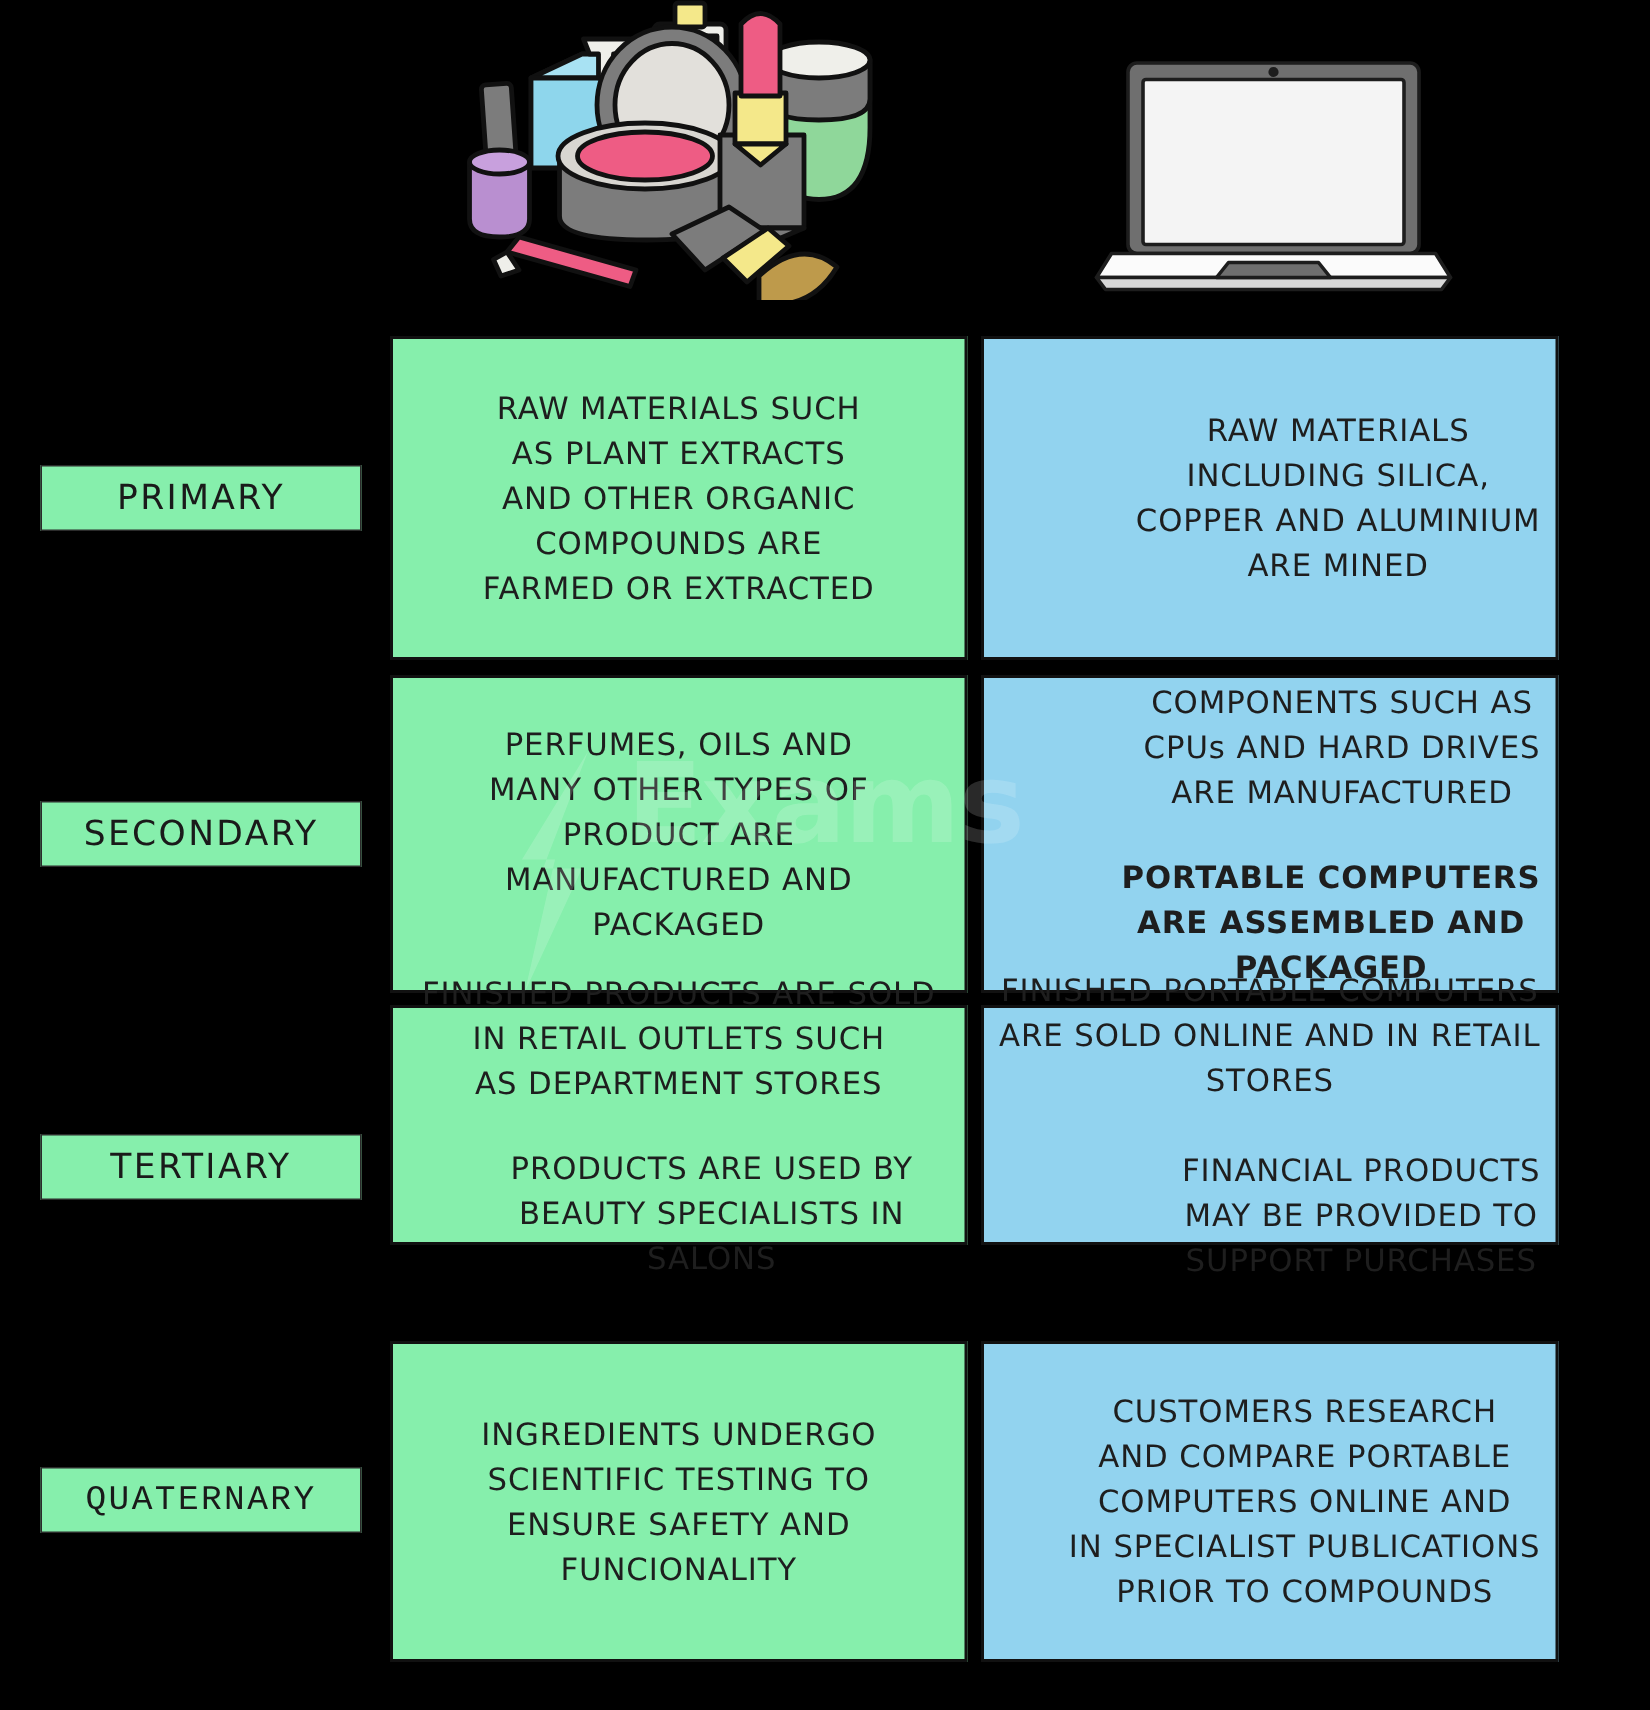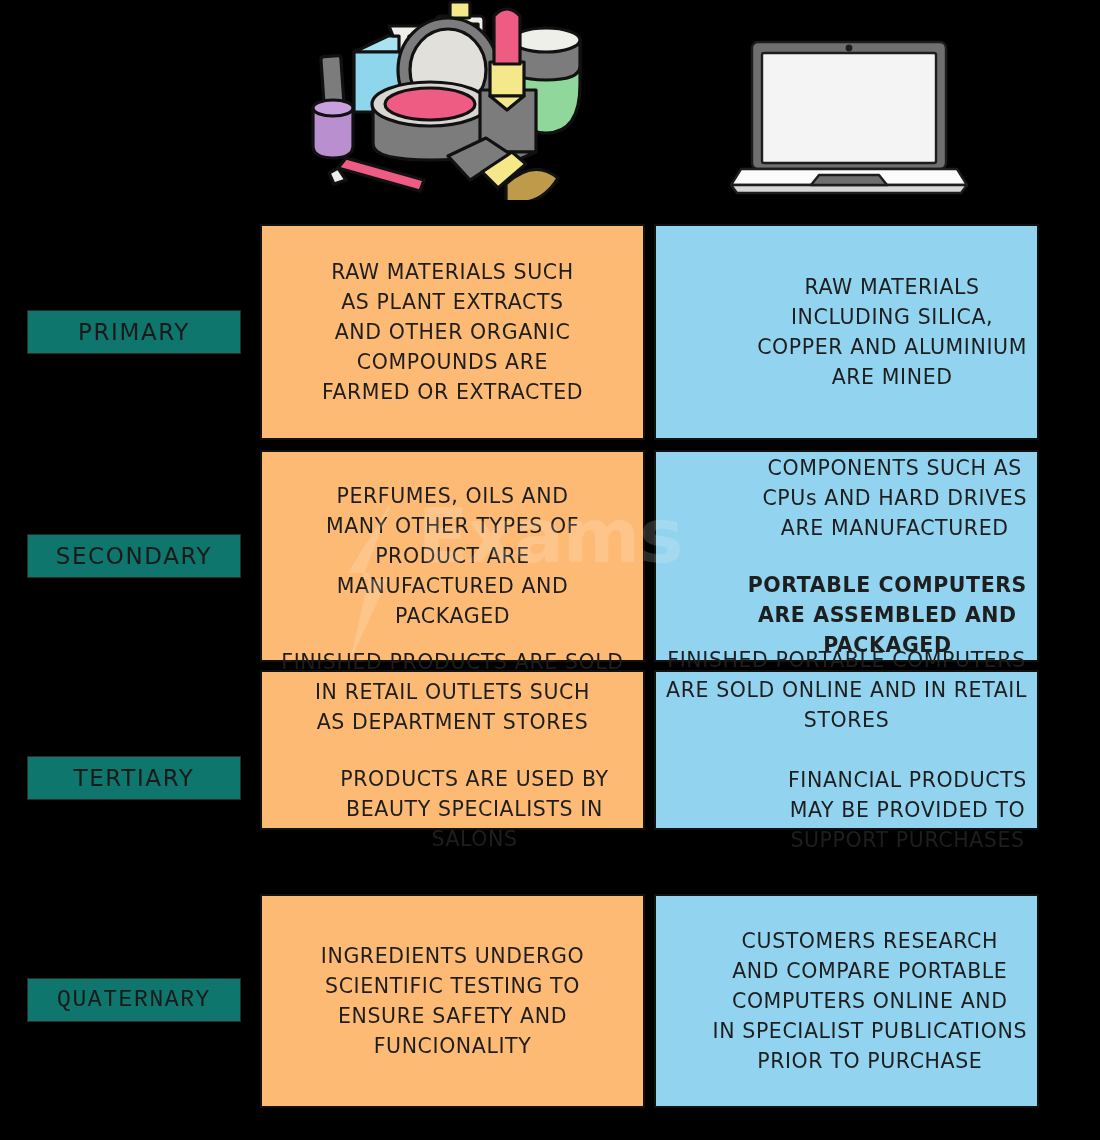--- a/index.html
+++ b/index.html
@@ -49,21 +49,21 @@
   .row-secondary  { top: 224px; height: 220px; }
   .row-tertiary   { top: 444px; height: 224px; }
   .row-quaternary { top: 668px; height: 222px; }
 
   
   .sector-label {
     position: absolute;
     left: 27px;
     width: 214px;
     height: 44px;
-    background: #0f766e;
+    background: #86efac;
     border: 1px solid #2b2b2b;
     box-sizing: border-box;
     display: flex;
     align-items: center;
     justify-content: center;
     color: #1a1a1a;
     font-size: 23px;
     letter-spacing: 1.6px;
     font-family: "DejaVu Sans", sans-serif;
   }
@@ -82,21 +82,21 @@
     align-items: center;
     justify-content: center;
     padding: 8px 10px;
     color: #1e1e1e;
     font-size: 20.5px;
     line-height: 30px;
     letter-spacing: 0.6px;
     text-align: center;
     font-family: "DejaVu Sans", sans-serif;
   }
-  .cell.green { background: #fdba74; }
+  .cell.green { background: #86efac; }
   .cell.blue  { background: #92D3EF; }
 
   .cell-left  { left: 260px; width: 385px; }
   .cell-right { left: 654px; width: 385px; align-items: flex-end; }
 
   .row-primary    .cell { top: 2px;  height: 216px; }
   .row-secondary  .cell { top: 4px;  height: 212px; }
   .row-tertiary   .cell { top: 4px;  height: 160px; }
   .row-quaternary .cell { top: 4px;  height: 214px; }
 
@@ -267,17 +267,17 @@
       <p class="para" style="white-space: pre-line;">INGREDIENTS UNDERGO
 SCIENTIFIC TESTING TO
 ENSURE SAFETY AND
 FUNCIONALITY</p>
     </div>
     <div class="cell blue cell-right">
       <p class="para" style="white-space: pre-line;">CUSTOMERS RESEARCH
 AND COMPARE PORTABLE
 COMPUTERS ONLINE AND
 IN SPECIALIST PUBLICATIONS
-PRIOR TO PURCHASE</p>
+PRIOR TO COMPOUNDS</p>
     </div>
   </div>
 
 </div>
 
 </body></html>

